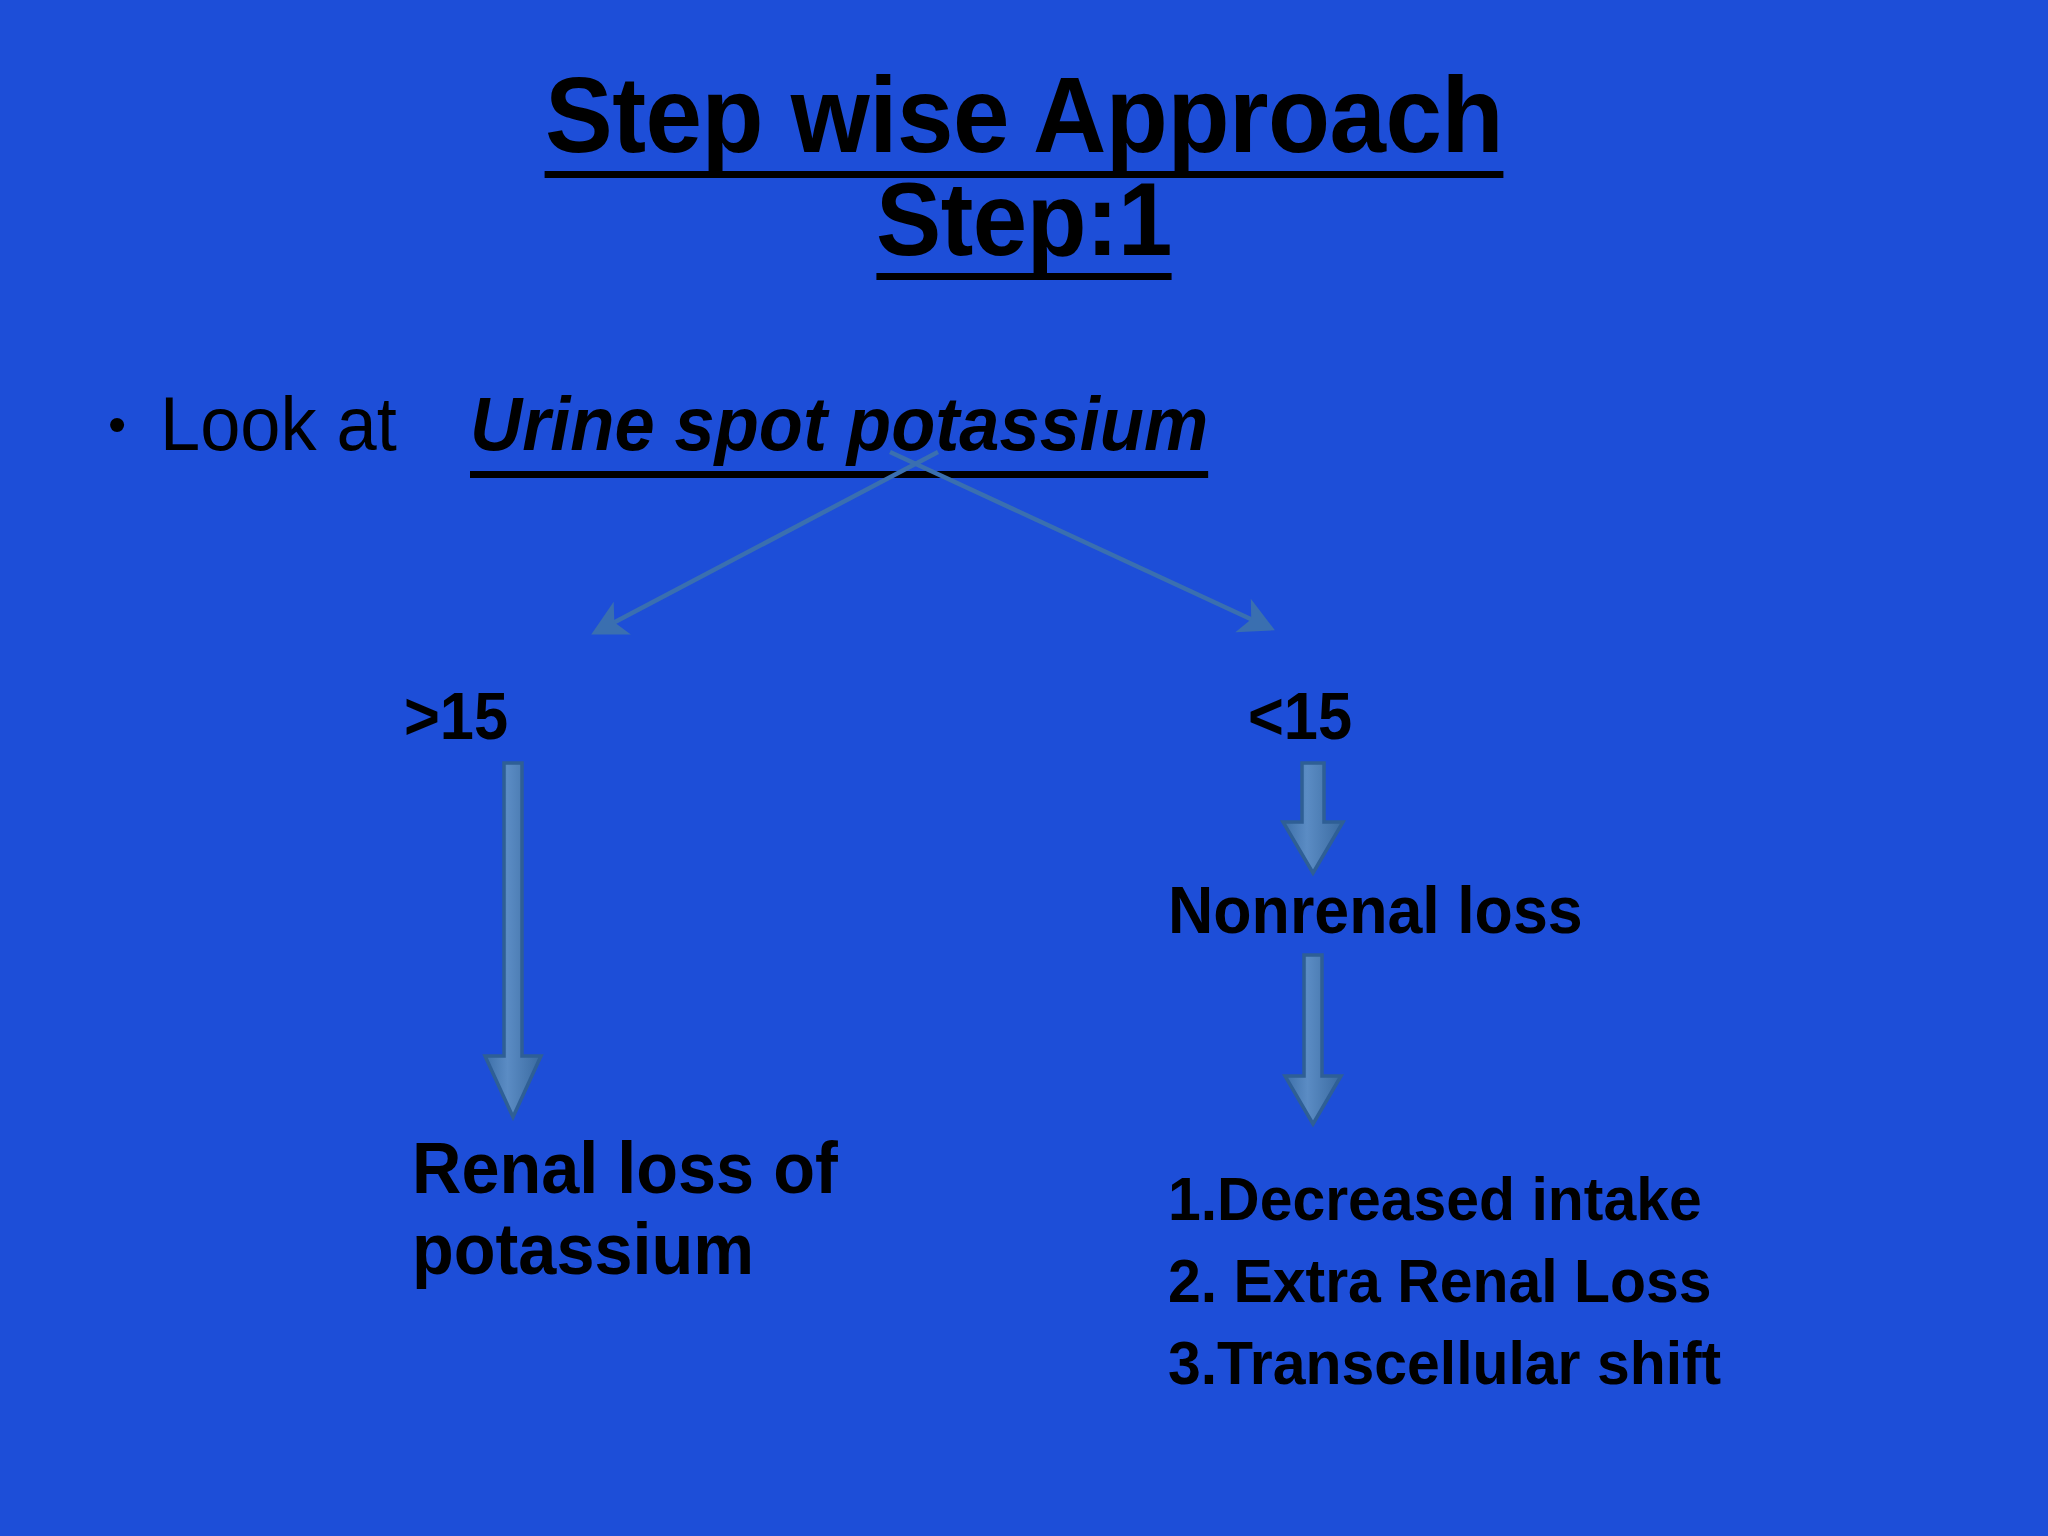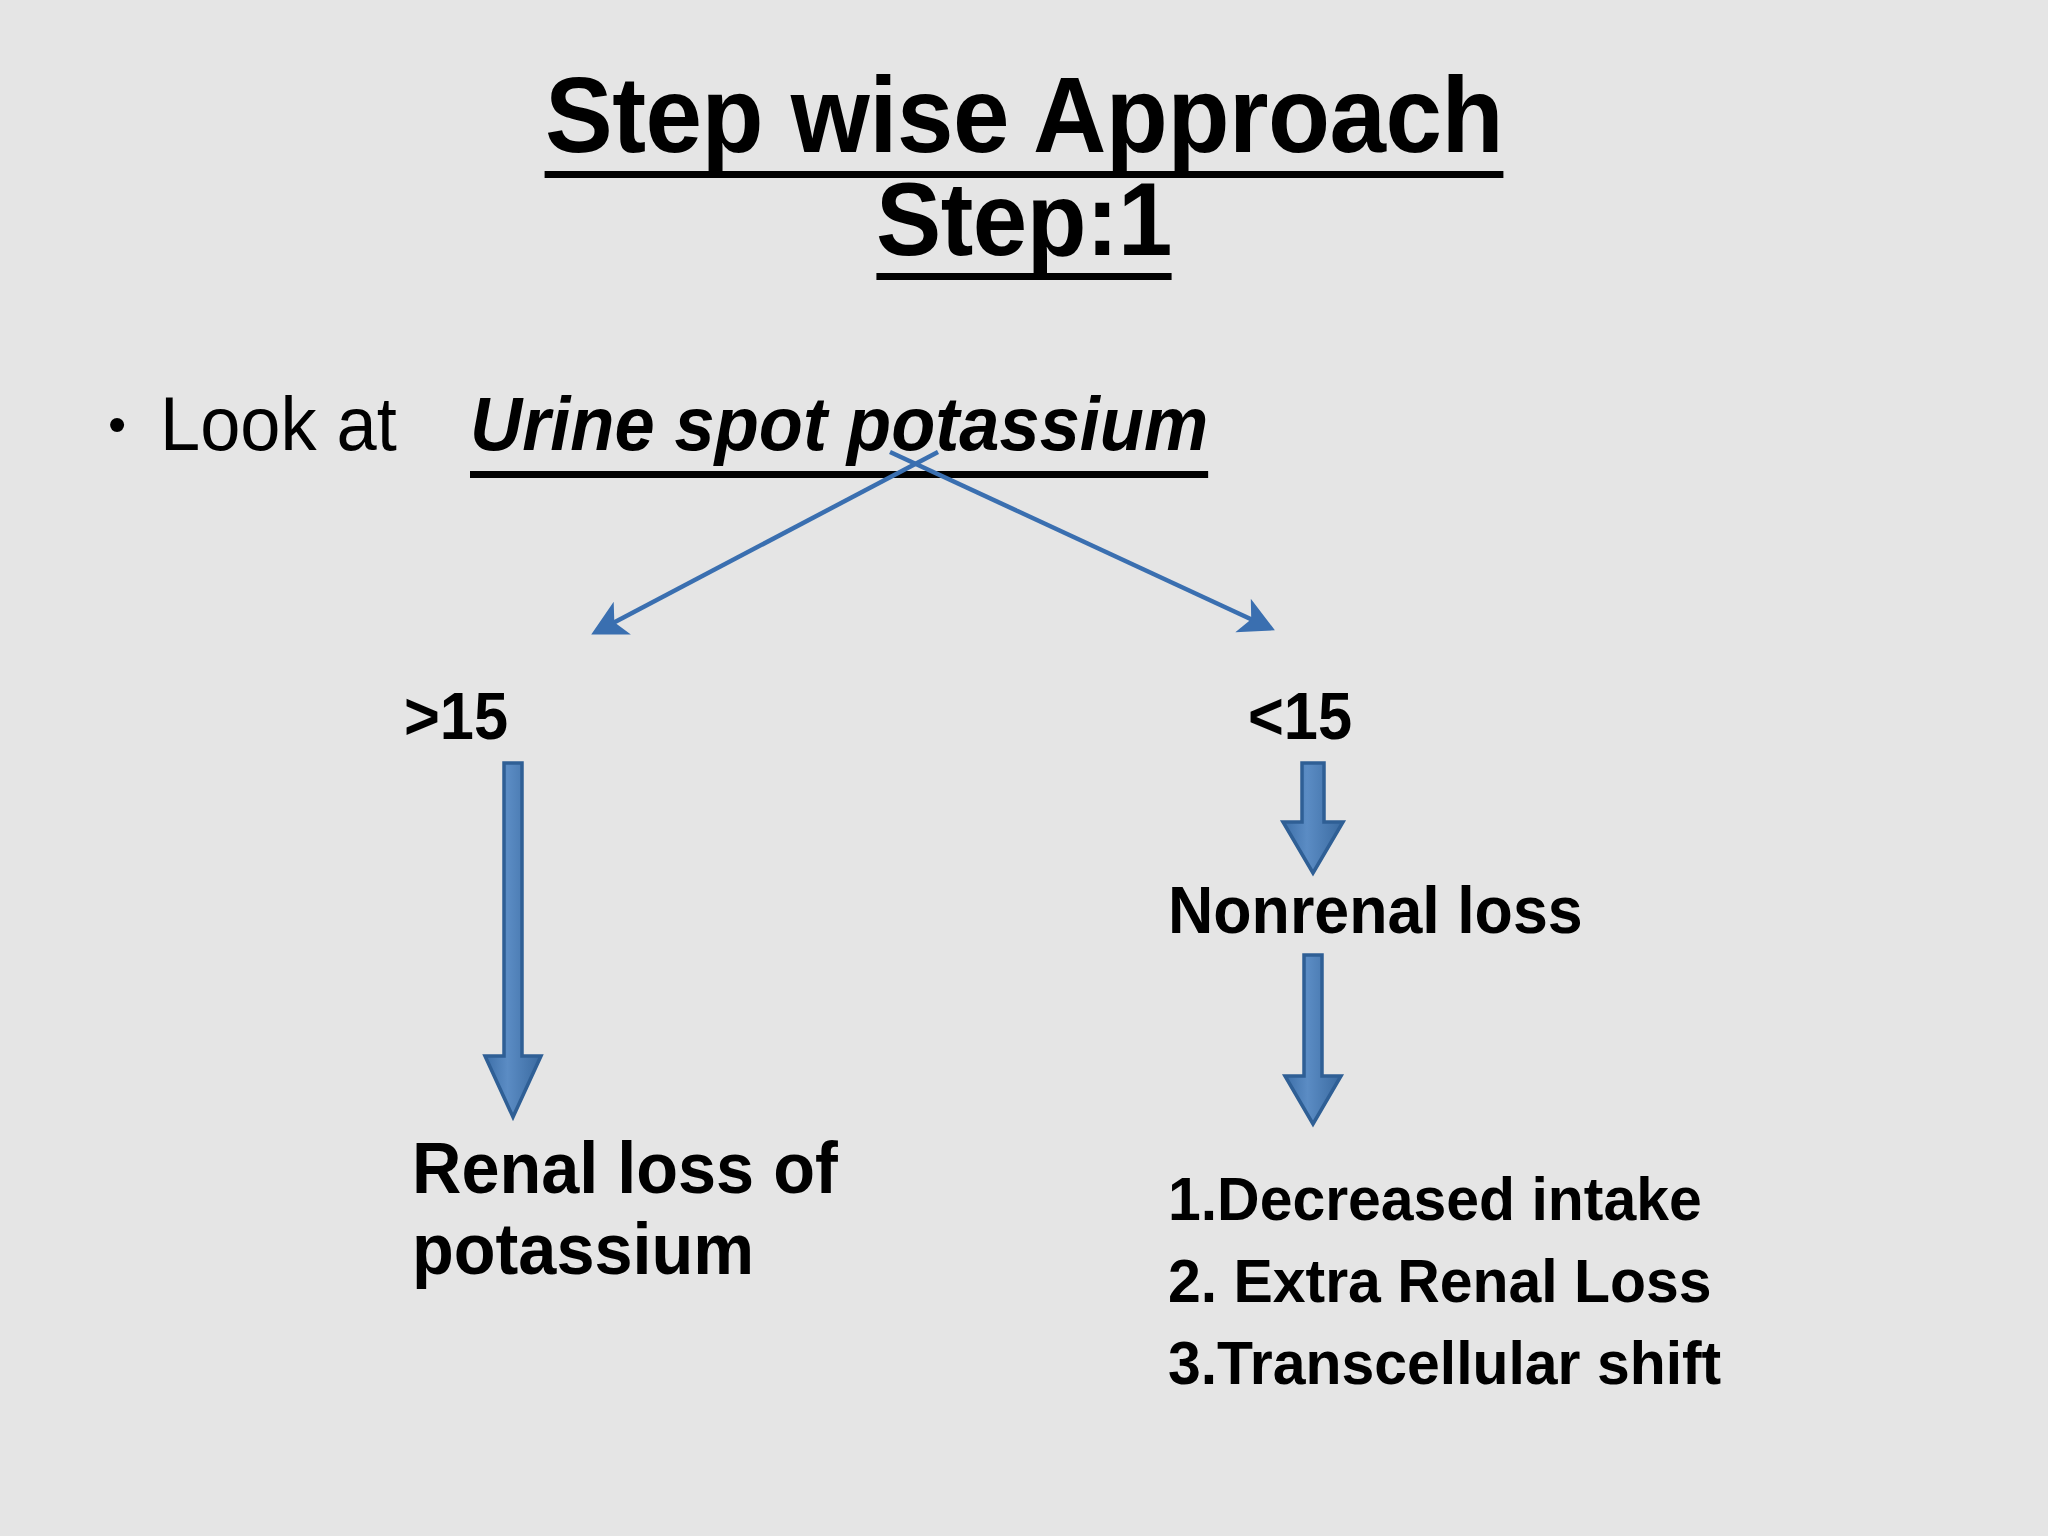--- a/index.html
+++ b/index.html
@@ -9,21 +9,21 @@
     background: #ffffff;
   }
   body {
     font-family: "Liberation Sans", "DejaVu Sans", sans-serif;
     color: #000000;
   }
   #slide {
     position: relative;
     width: 2048px;
     height: 1536px;
-    background: #e5e5e5;
+    background: #1d4ed8;
     overflow: hidden;
   }
 
   
   .title-line {
     position: absolute;
     left: 0;
     width: 2048px;
     text-align: center;
     font-weight: bold;

